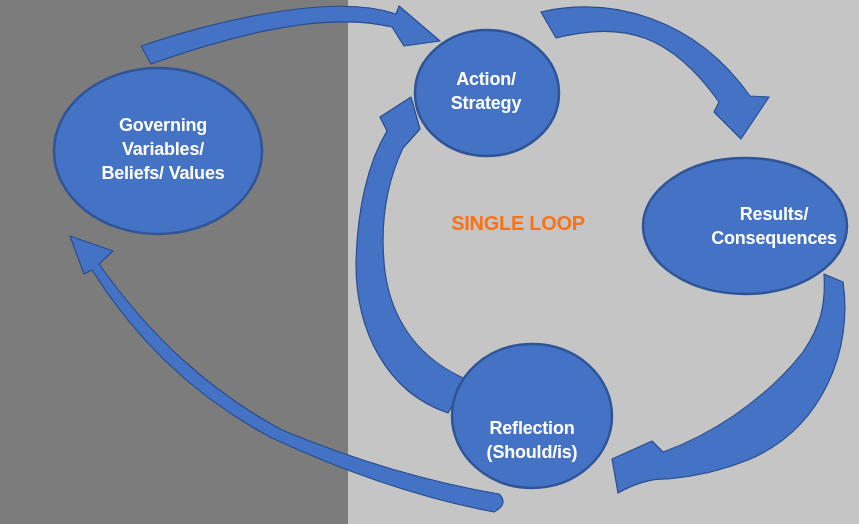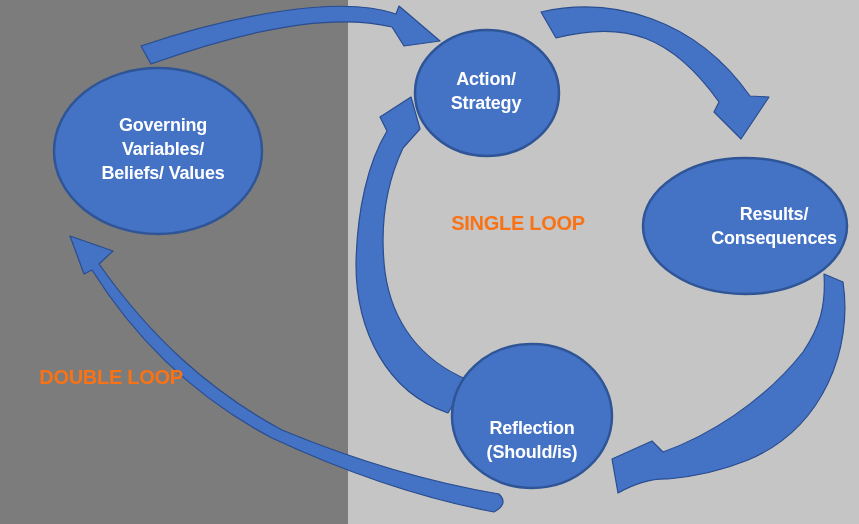--- a/index.html
+++ b/index.html
@@ -118,15 +118,14 @@
 Variables/
 Beliefs/ Values</div>
   <div class="label node-label" style="left:486px; top:92px;">Action/
 Strategy</div>
   <div class="label node-label" style="left:745px; top:227px;margin-left:29px;">Results/
 Consequences</div>
   <div class="label node-label" style="left:532px; top:417px;margin-top:24px;">Reflection
 (Should/is)</div>
 
   <div class="label loop-label" style="left:518px; top:223px;">SINGLE LOOP</div>
-  <div class="label loop-label" style="left:111px; top:377px;">DOUBLE LOOP</div>
 
 </div>
 
 </body></html>

